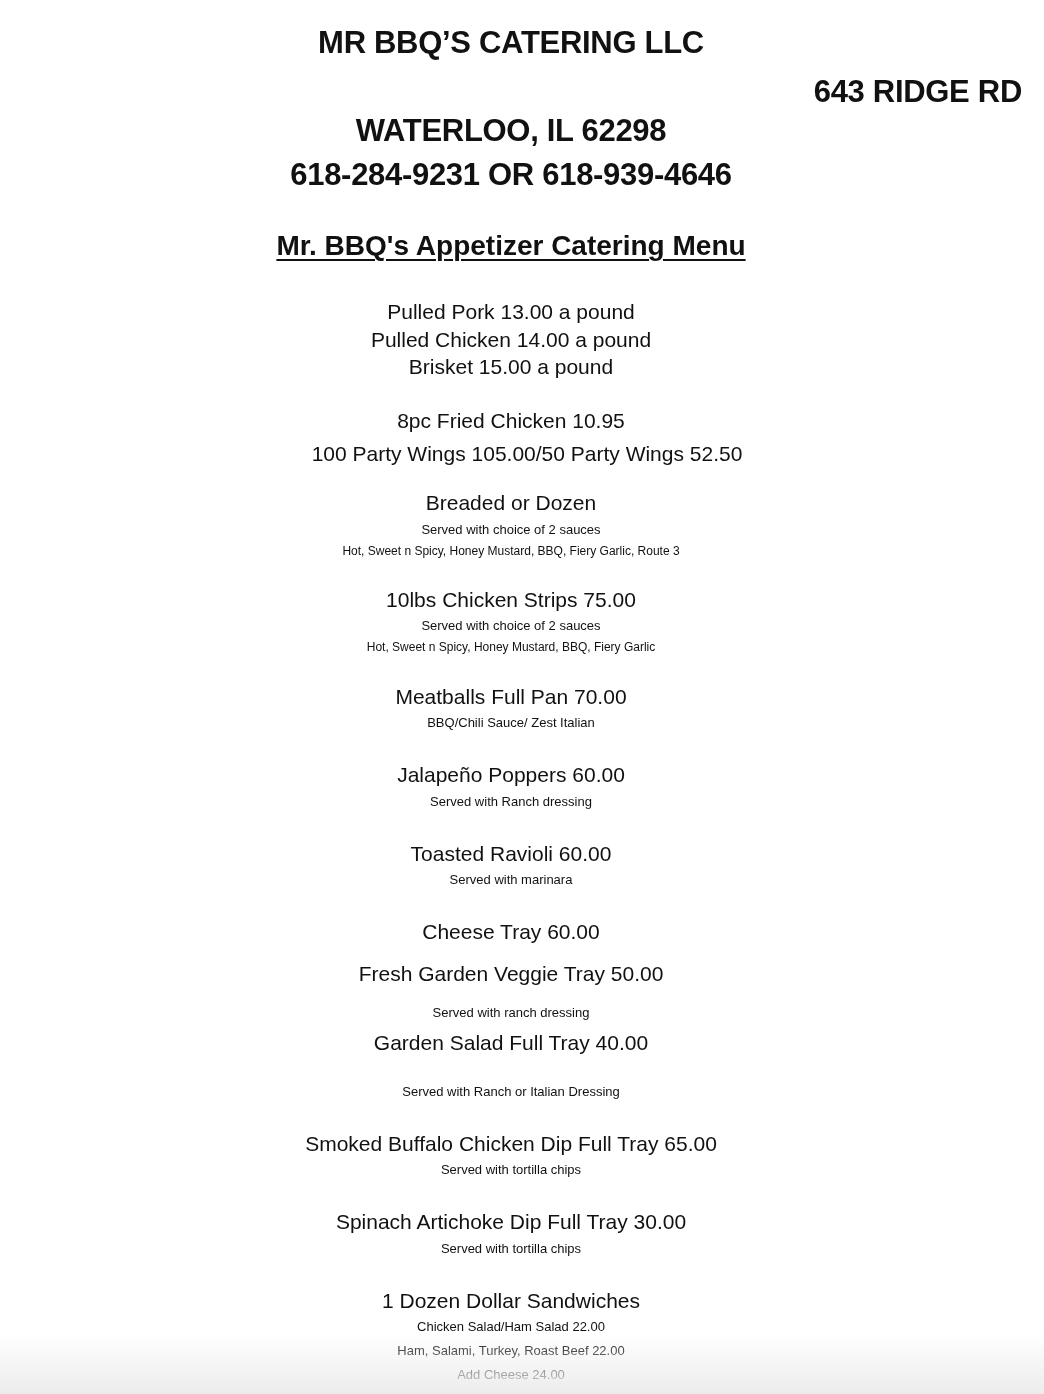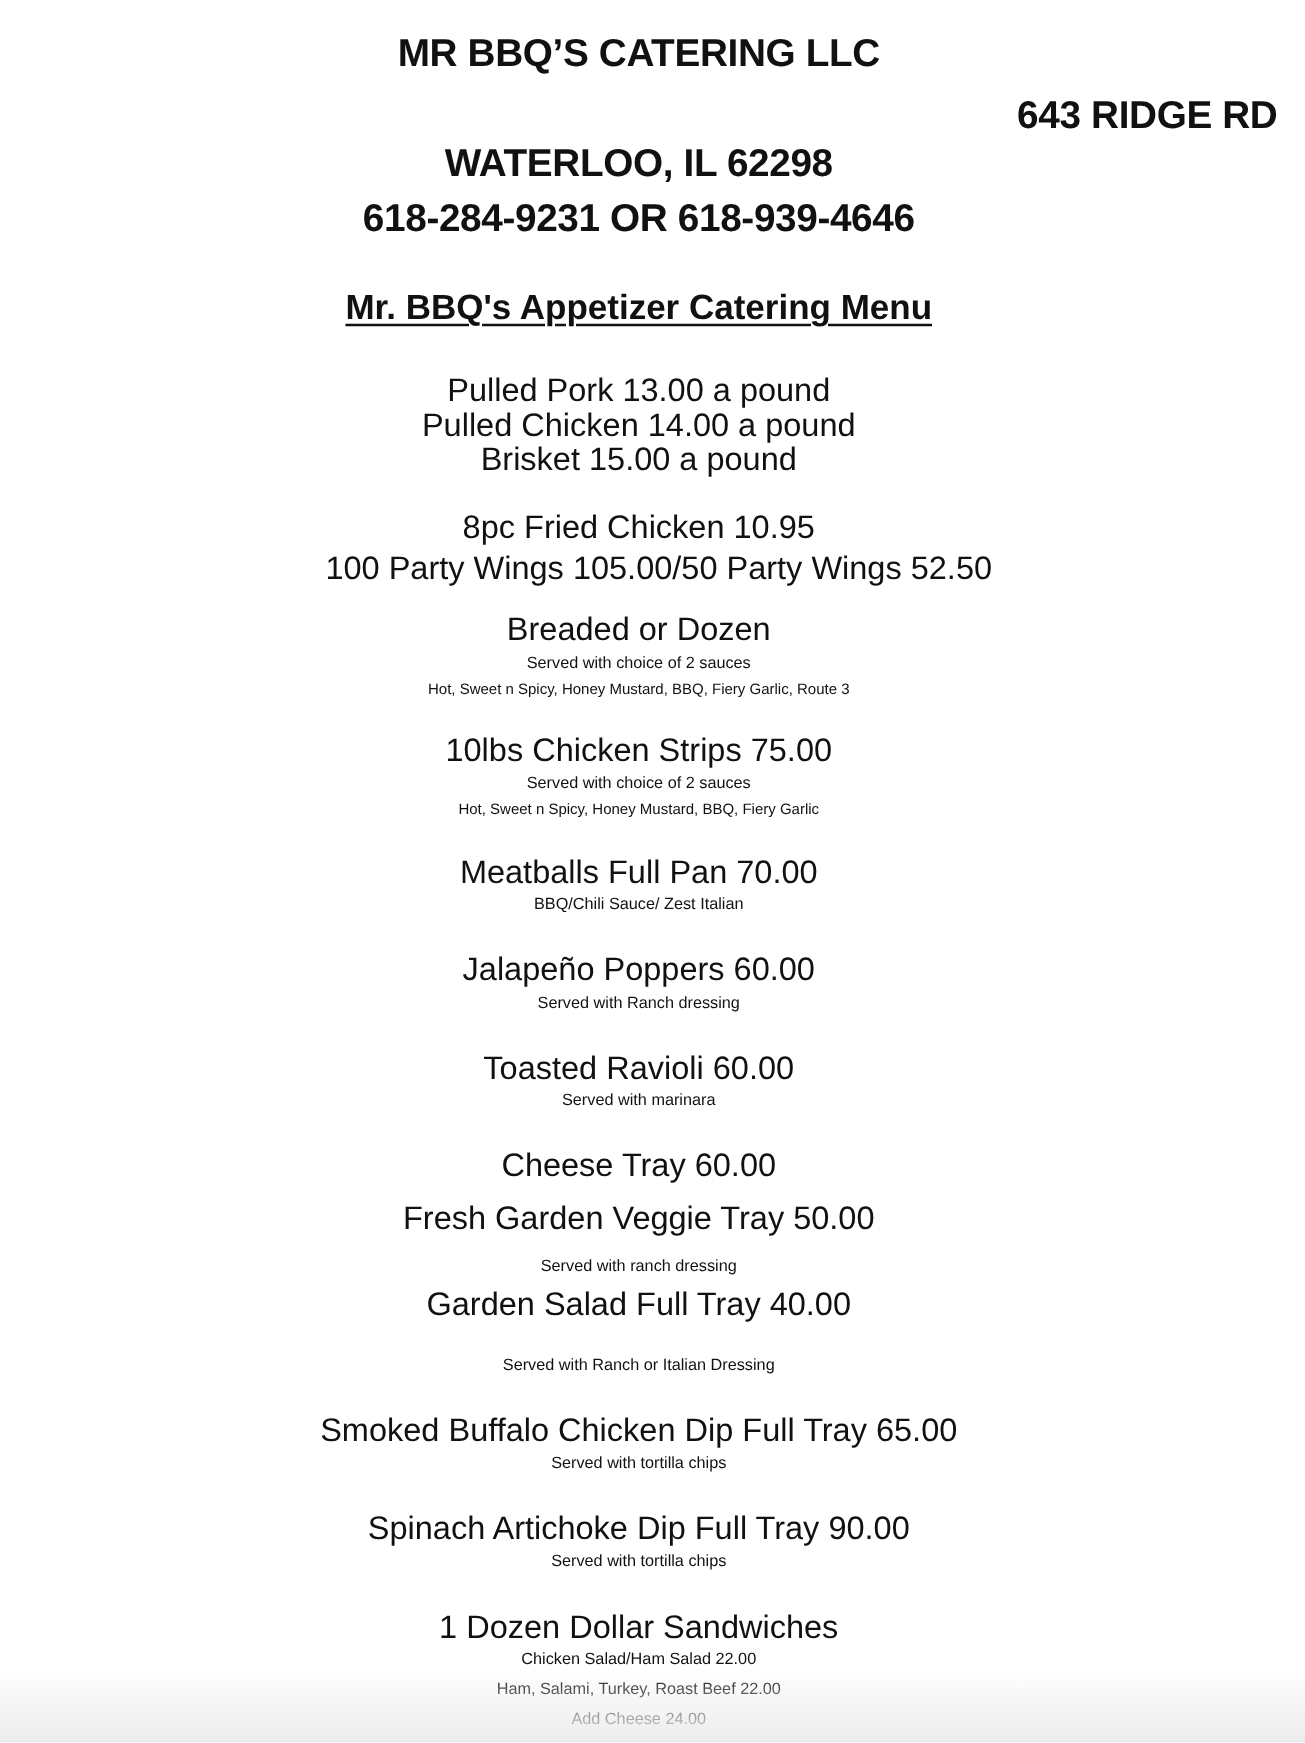--- a/index.html
+++ b/index.html
@@ -46,21 +46,21 @@
     }
     .title {
       font-weight: bold;
       font-size: 28px;
       line-height: 36px;
       text-decoration: underline;
       text-decoration-thickness: 2px;
       text-underline-offset: 4px;
     }
     .item {
-      font-size: 26px;
+      font-size: 21px;
       line-height: 24px;
     }
     .sub {
       font-size: 13px;
       line-height: 20px;
     }
     .tiny {
       font-size: 12px;
       line-height: 16px;
     }
@@ -105,21 +105,21 @@
 
   <div class="line item" style="top:962px;">Fresh Garden Veggie Tray 50.00</div>
   <div class="line sub" style="top:1003px;">Served with ranch dressing</div>
 
   <div class="line item" style="top:1031px;">Garden Salad Full Tray 40.00</div>
   <div class="line sub" style="top:1082px;">Served with Ranch or Italian Dressing</div>
 
   <div class="line item" style="top:1132px;">Smoked Buffalo Chicken Dip Full Tray 65.00</div>
   <div class="line sub" style="top:1160px;">Served with tortilla chips</div>
 
-  <div class="line item" style="top:1210px;">Spinach Artichoke Dip Full Tray 90.00</div>
+  <div class="line item" style="top:1210px;">Spinach Artichoke Dip Full Tray 30.00</div>
   <div class="line sub" style="top:1239px;">Served with tortilla chips</div>
 
   <div class="line item" style="top:1289px;">1 Dozen Dollar Sandwiches</div>
   <div class="line sub" style="top:1317px;">Chicken Salad/Ham Salad 22.00</div>
   <div class="line sub" style="top:1341px;">Ham, Salami, Turkey, Roast Beef 22.00</div>
   <div class="line sub" style="top:1365px;">Add Cheese 24.00</div>
 </div>
 
 <div class="bottom-fade"></div>
 

